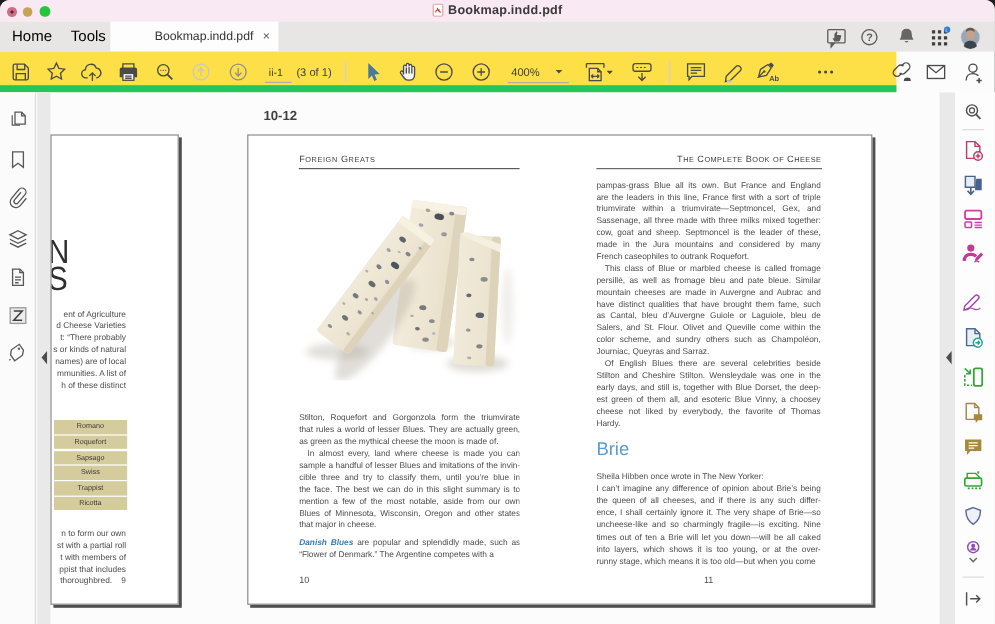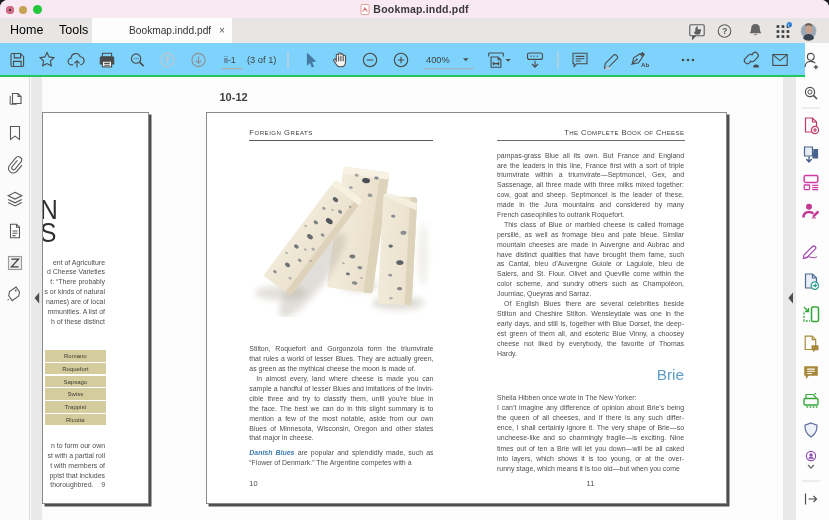--- a/index.html
+++ b/index.html
@@ -11,22 +11,22 @@
   #titlebar { position:absolute; left:0; top:0; width:829px; height:18px; background:#f8e9f3; }
   .tl { position:absolute; top:5.5px; width:8px; height:8px; border-radius:50%; }
   #ttext { position:absolute; top:2.5px; left:0; width:829px; text-align:center; font-size:10.5px;
            font-weight:bold; color:#3a3a3a; letter-spacing:.2px; }
   
   #tabbar { position:absolute; left:0; top:18px; width:829px; height:25px; background:#e8e6e4; }
   .tabtxt { position:absolute; top:0; height:25px; line-height:25px; font-size:12.5px; color:#000000; }
   #activetab { position:absolute; left:92px; top:0; width:140px; height:25px; background:#fdfdfd; }
   #activetab span { font-size:10.2px; color:#333; line-height:26px; }
   
-  #toolbar { position:absolute; left:0; top:43px; width:805px; height:34px; background:#7dd3fc;
-             border-bottom:2px solid #22c55e; }
+  #toolbar { position:absolute; left:0; top:43px; width:747px; height:34px; background:#fde047;
+             border-bottom:6px solid #22c55e; }
   .tbtext { position:absolute; color:#3f3f3f; font-size:9.5px; }
   
   #content { position:absolute; left:0; top:77px; width:829px; height:443px; background:#fcfcfc; }
   #lefttools { position:absolute; left:0; top:77px; width:30px; height:443px; background:#fbfbfb;
                border-right:1px solid #dcdcdc; }
   #lsplit { position:absolute; left:31px; top:77px; width:11px; height:443px; background:#e9e9e9; }
   #rsplit { position:absolute; left:783px; top:77px; width:13px; height:443px; background:#e9e9e9; }
   #rtools { position:absolute; left:796px; top:77px; width:33px; height:443px; background:#fdfdfd; }
   .page { position:absolute; background:#ffffff; border:1px solid #8b8b8b;
           box-shadow:2.5px 2.5px 0 0 #4f4f4f; }
@@ -518,21 +518,21 @@
       <div class="jl">color scheme, and sundry others such as Champoléon,</div>
       <div class="ll">Journiac, Queyras and Sarraz.</div>
       <div class="jl"><span class="ind"></span>Of English Blues there are several celebrities beside</div>
       <div class="jl">Stilton and Cheshire Stilton. Wensleydale was one in the</div>
       <div class="jl">early days, and still is, together with Blue Dorset, the deep-</div>
       <div class="jl">est green of them all, and esoteric Blue Vinny, a choosey</div>
       <div class="jl">cheese not liked by everybody, the favorite of Thomas</div>
       <div class="ll">Hardy.</div>
     </div>
 
-    <div class="abs" style="left:290.5px; top:254.6px; width:187px; text-align:right; font-size:15.4px; color:#5b9dc8; line-height:16px;">Brie</div>
+    <div class="abs" style="left:290.5px; top:254.6px; width:187px; text-align:left; font-size:15.4px; color:#5b9dc8; line-height:16px;">Brie</div>
 
     <div class="abs body7" style="left:290.5px; top:280.9px; width:187px;">
       <div class="ll">Sheila Hibben once wrote in The New Yorker:</div>
     </div>
     <div class="abs body7" style="left:290.5px; top:290.7px; width:187px;">
       <div class="jl" style="height:10.1px; line-height:10.1px;">I can’t imagine any difference of opinion about Brie’s being</div>
       <div class="jl" style="height:10.1px; line-height:10.1px;">the queen of all cheeses, and if there is any such differ-</div>
       <div class="jl" style="height:10.1px; line-height:10.1px;">ence, I shall certainly ignore it. The very shape of Brie—so</div>
       <div class="jl" style="height:10.1px; line-height:10.1px;">uncheese-like and so charmingly fragile—is exciting. Nine</div>
       <div class="jl" style="height:10.1px; line-height:10.1px;">times out of ten a Brie will let you down—will be all caked</div>

